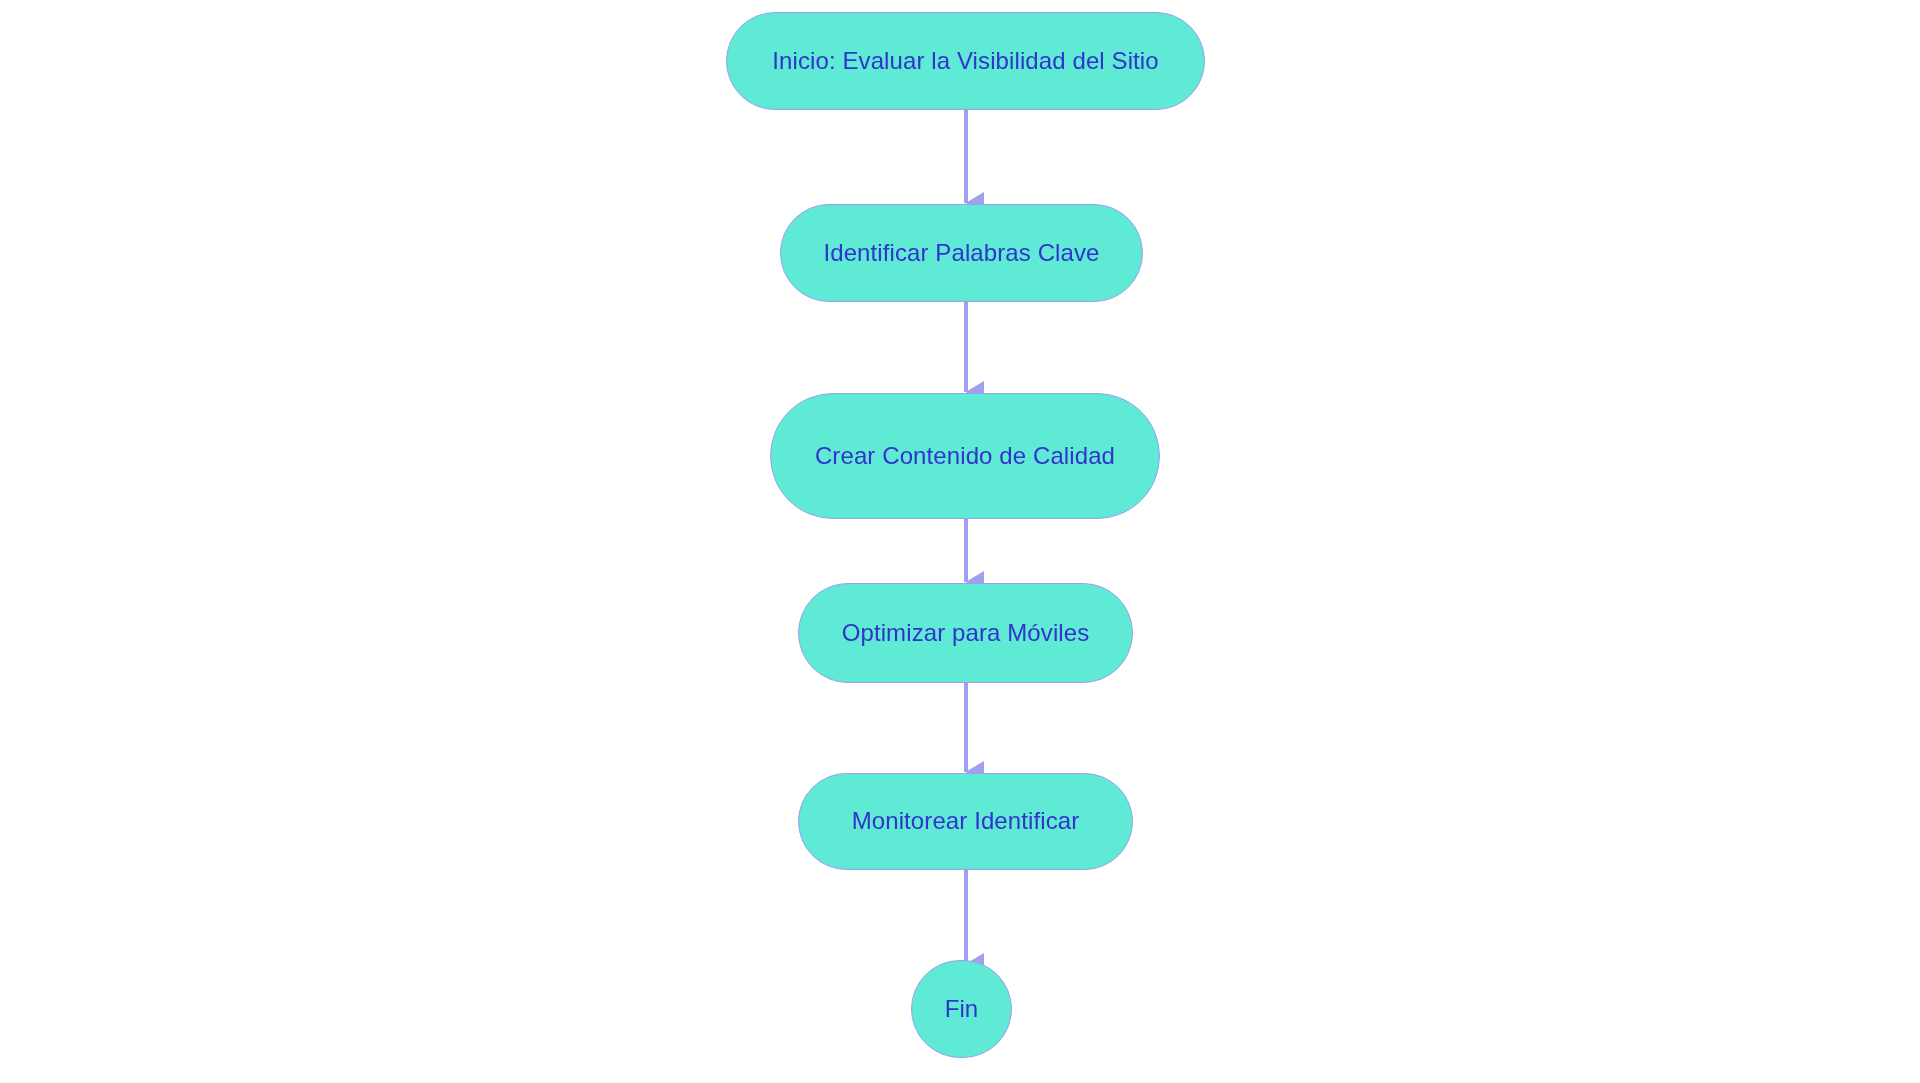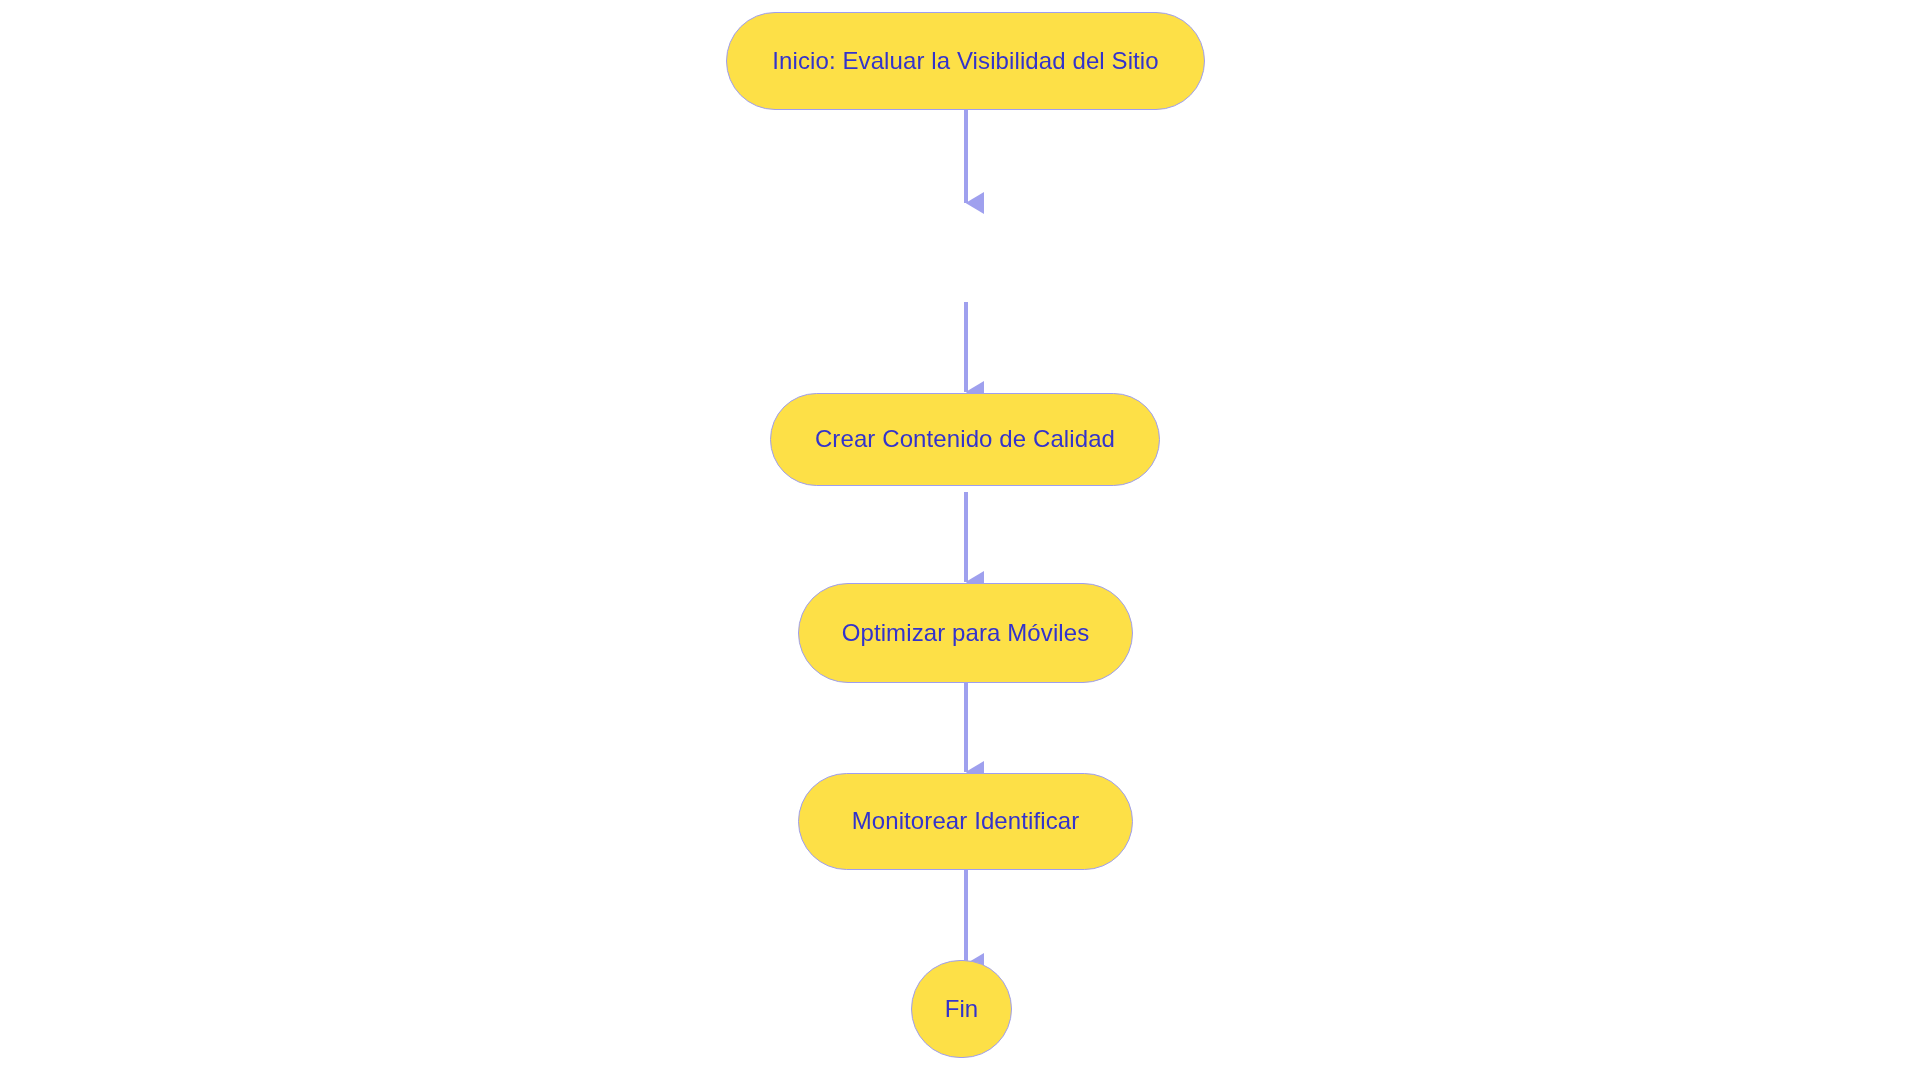--- a/index.html
+++ b/index.html
@@ -22,21 +22,21 @@
     position: absolute;
     left: 0;
     top: 0;
     width: 1920px;
     height: 1083px;
     display: block;
   }
   .node-shape {
     position: absolute;
     box-sizing: border-box;
-    background: #fde047;
+    background: #5eead4;
     border: 1.6px solid #9e9ef0;
     border-radius: 999px;
     display: flex;
     align-items: center;
     justify-content: center;
     text-align: center;
   }
   .node-label {
     color: #3333cc;
     font-family: "Liberation Sans", sans-serif;
@@ -65,22 +65,25 @@
         <line x1="966" y1="492" x2="966" y2="582" stroke="#9fa0ee" stroke-width="4" marker-end="url(#arrowhead)"></line>
         <line x1="966" y1="680" x2="966" y2="772" stroke="#9fa0ee" stroke-width="4" marker-end="url(#arrowhead)"></line>
         <line x1="966" y1="870" x2="966" y2="964" stroke="#9fa0ee" stroke-width="4" marker-end="url(#arrowhead)"></line>
       </g>
   </svg>
 
   <div class="node-shape" style="left:726px; top:12px; width:479px; height:98px;">
     <span class="node-label">Inicio: Evaluar la Visibilidad del Sitio</span>
   </div>
 
+  <div class="node-shape" style="left:780px; top:204px; width:363px; height:98px;">
+    <span class="node-label">Identificar Palabras Clave</span>
+  </div>
 
-  <div class="node-shape" style="left:770px; top:393px; width:390px; height:93px;">
+  <div class="node-shape" style="left:770px; top:393px; width:390px; height:126px;">
     <span class="node-label">Crear Contenido de Calidad</span>
   </div>
 
   <div class="node-shape" style="left:798px; top:583px; width:335px; height:100px;">
     <span class="node-label">Optimizar para Móviles</span>
   </div>
 
   <div class="node-shape" style="left:798px; top:773px; width:335px; height:97px;">
     <span class="node-label">Monitorear Identificar</span>
   </div>

